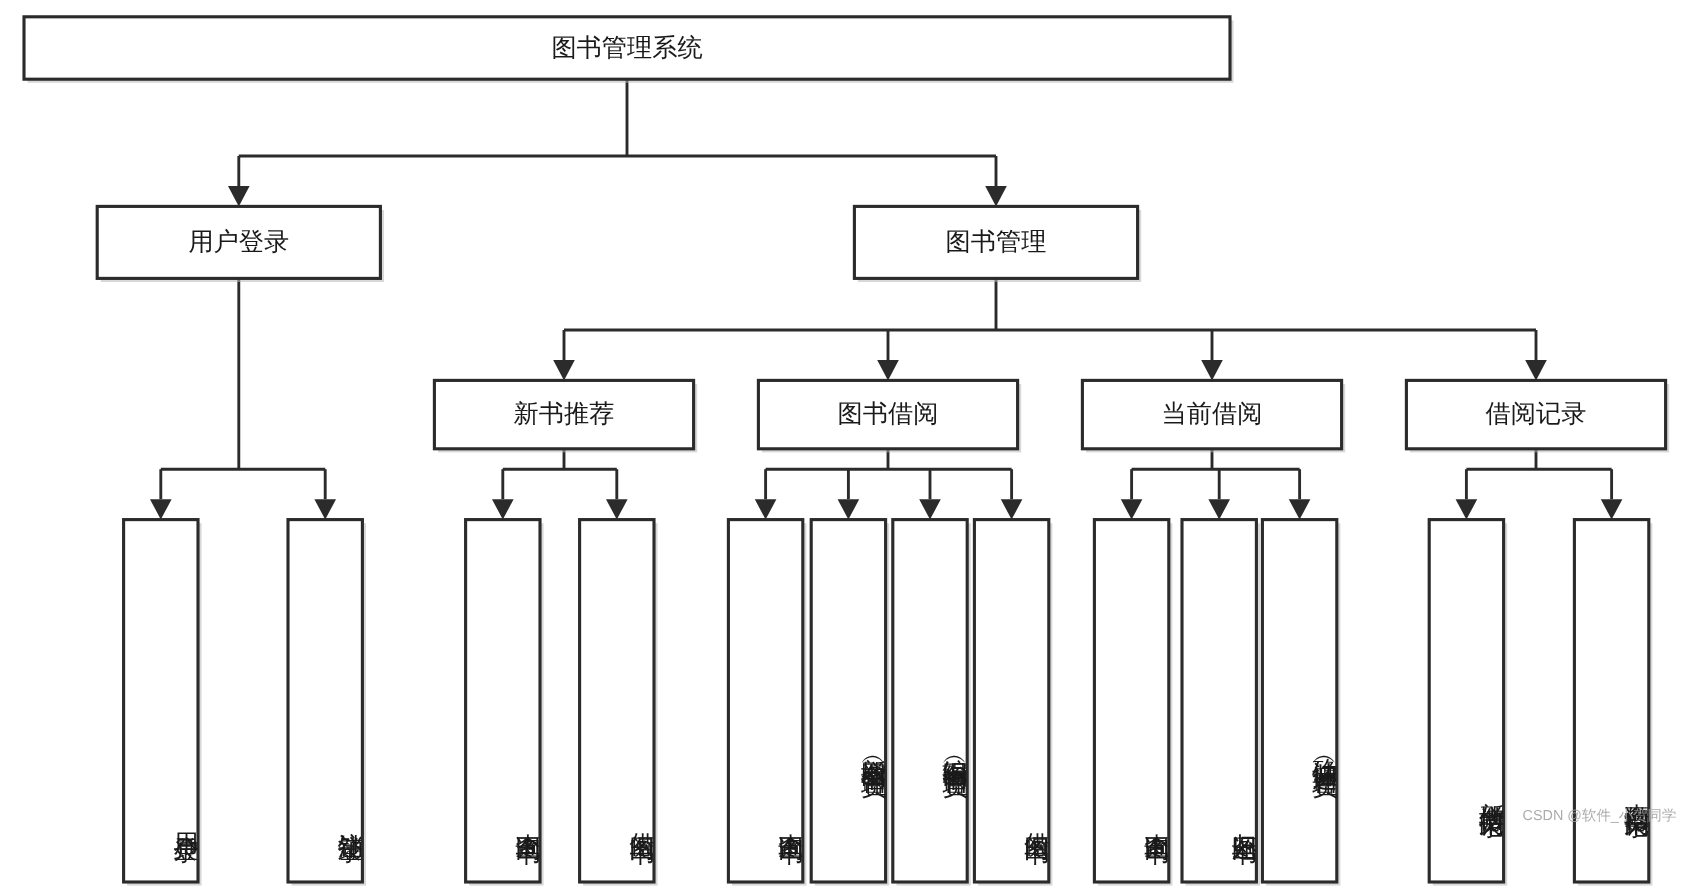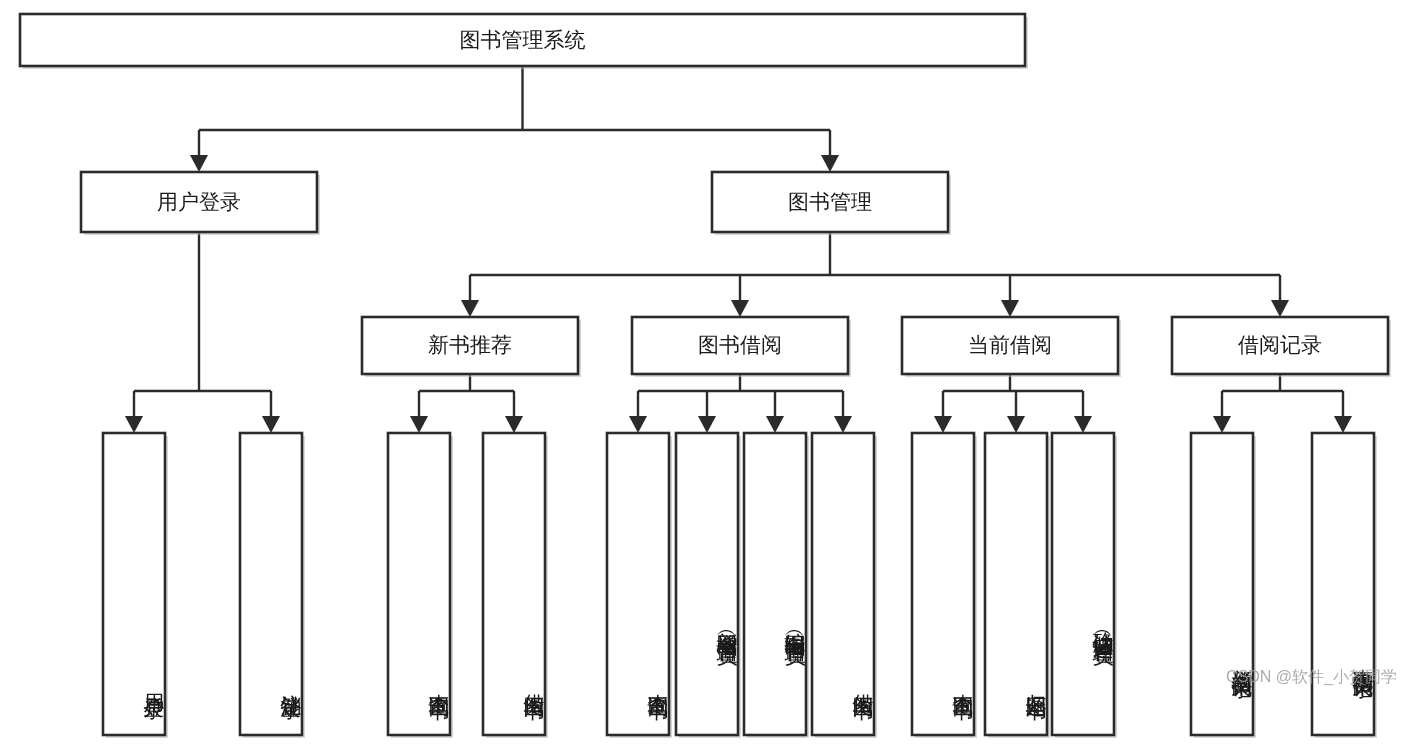--- a/index.html
+++ b/index.html
@@ -66,21 +66,21 @@
     align-items: flex-start;
     justify-content: center;
     white-space: nowrap;
     pointer-events: none;
   }
   .watermark {
     position: absolute;
     right: 8px;
     bottom: 6px;
     font-family: "Liberation Sans", "DejaVu Sans", sans-serif;
-    font-size: 16px;
+    font-size: 12px;
     color: #9e9e9e;
     opacity: 0.85;
     white-space: nowrap;
     text-align: center;
   }
 </style>
 </head>
 <body>
 
 <div id="diagram-root">

